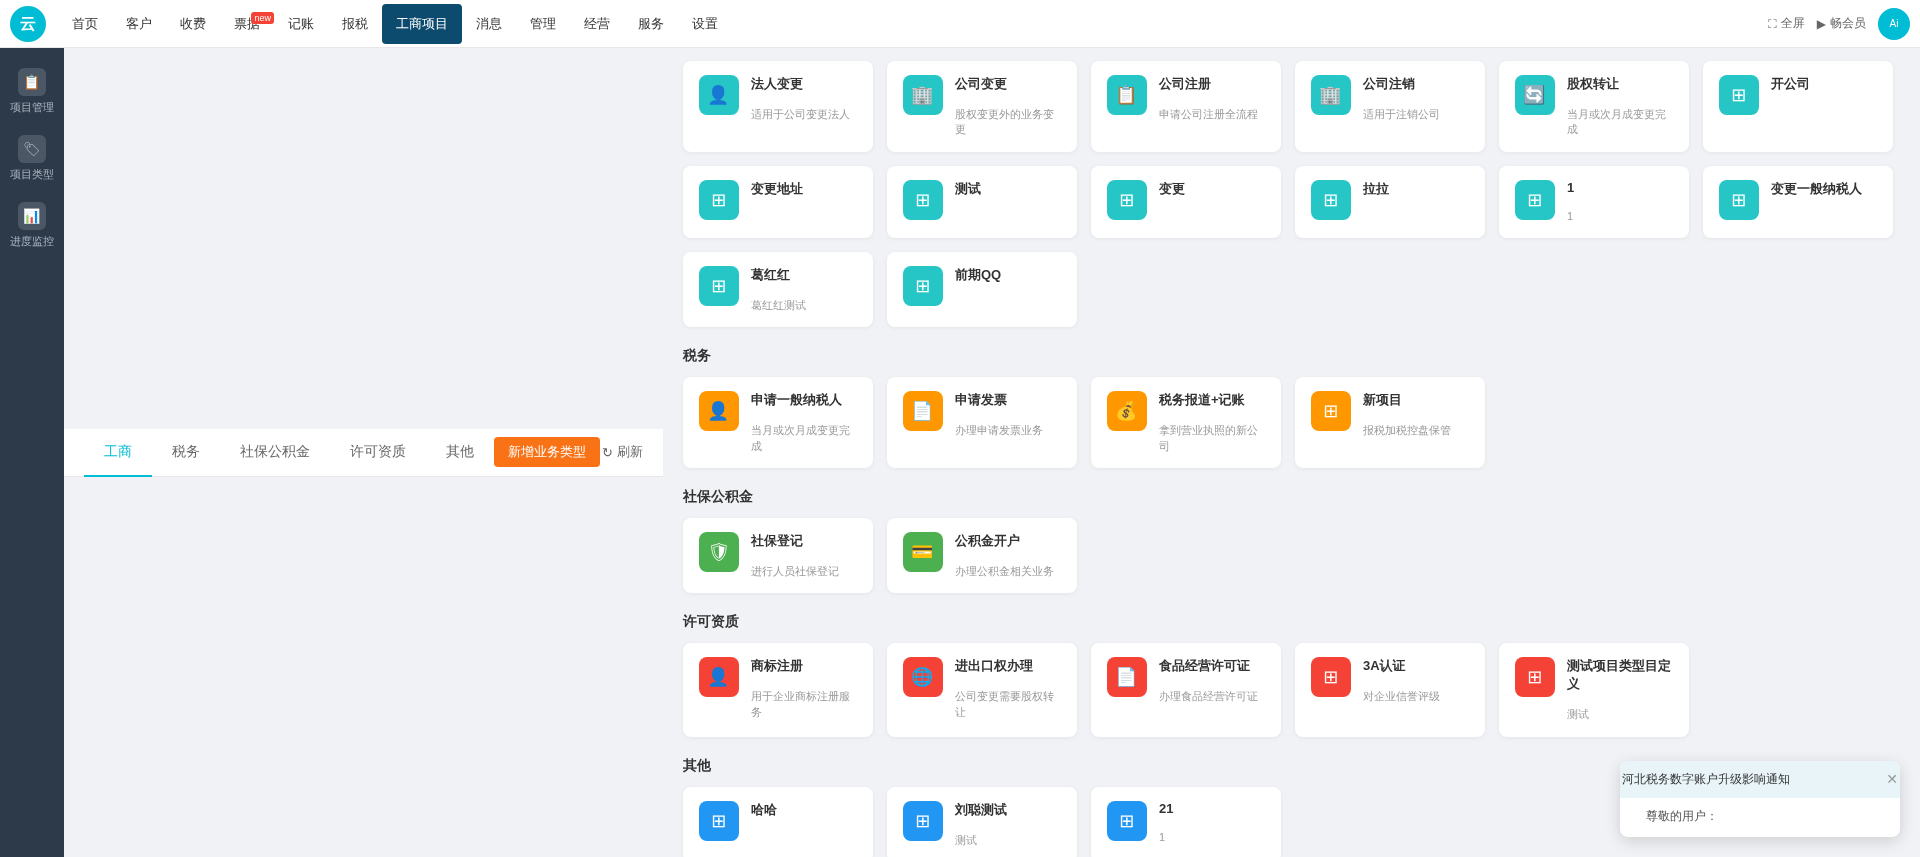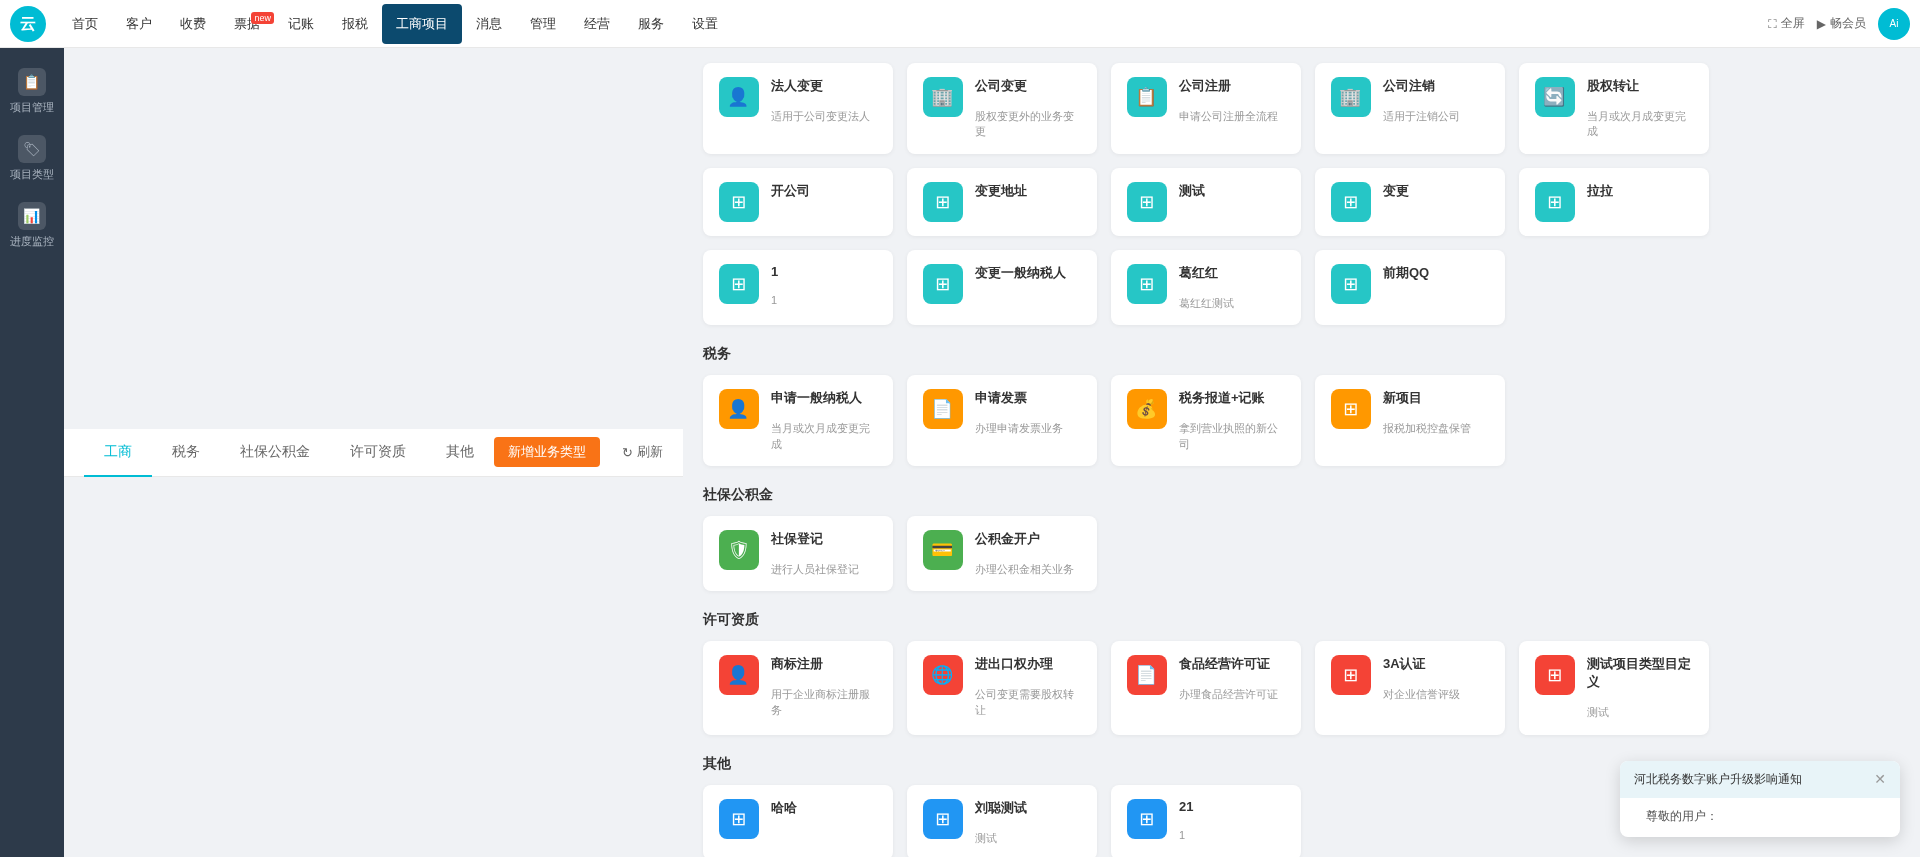--- a/index.html
+++ b/index.html
@@ -153,21 +153,21 @@
       margin-bottom: -1px;
     }
     .tab-item.active {
       color: #00bcd4;
       border-bottom: 2px solid #00bcd4;
     }
     .tab-right {
       margin-left: auto;
       display: flex;
       align-items: center;
-      gap: 22px;
+      gap: 2px;
     }
     .btn-add-type {
       background: #f97316;
       color: #fff;
       border: none;
       padding: 6px 14px;
       border-radius: 4px;
       cursor: pointer;
       font-size: 13px;
     }
@@ -246,21 +246,21 @@
       bottom: 20px;
       right: 20px;
       width: 280px;
       background: #fff;
       border-radius: 8px;
       box-shadow: 0 4px 16px rgba(0,0,0,0.15);
       overflow: hidden;
     }
     .notification-header {
       background: #e8f4f8;
-      padding: 10px 14px;
+      padding: 10px 2px;
       display: flex;
       align-items: center;
       justify-content: space-between;
       font-size: 12px;
       color: #333;
     }
     .notification-body {
       padding: 10px 26px;
       font-size: 12px;
       color: #555;

